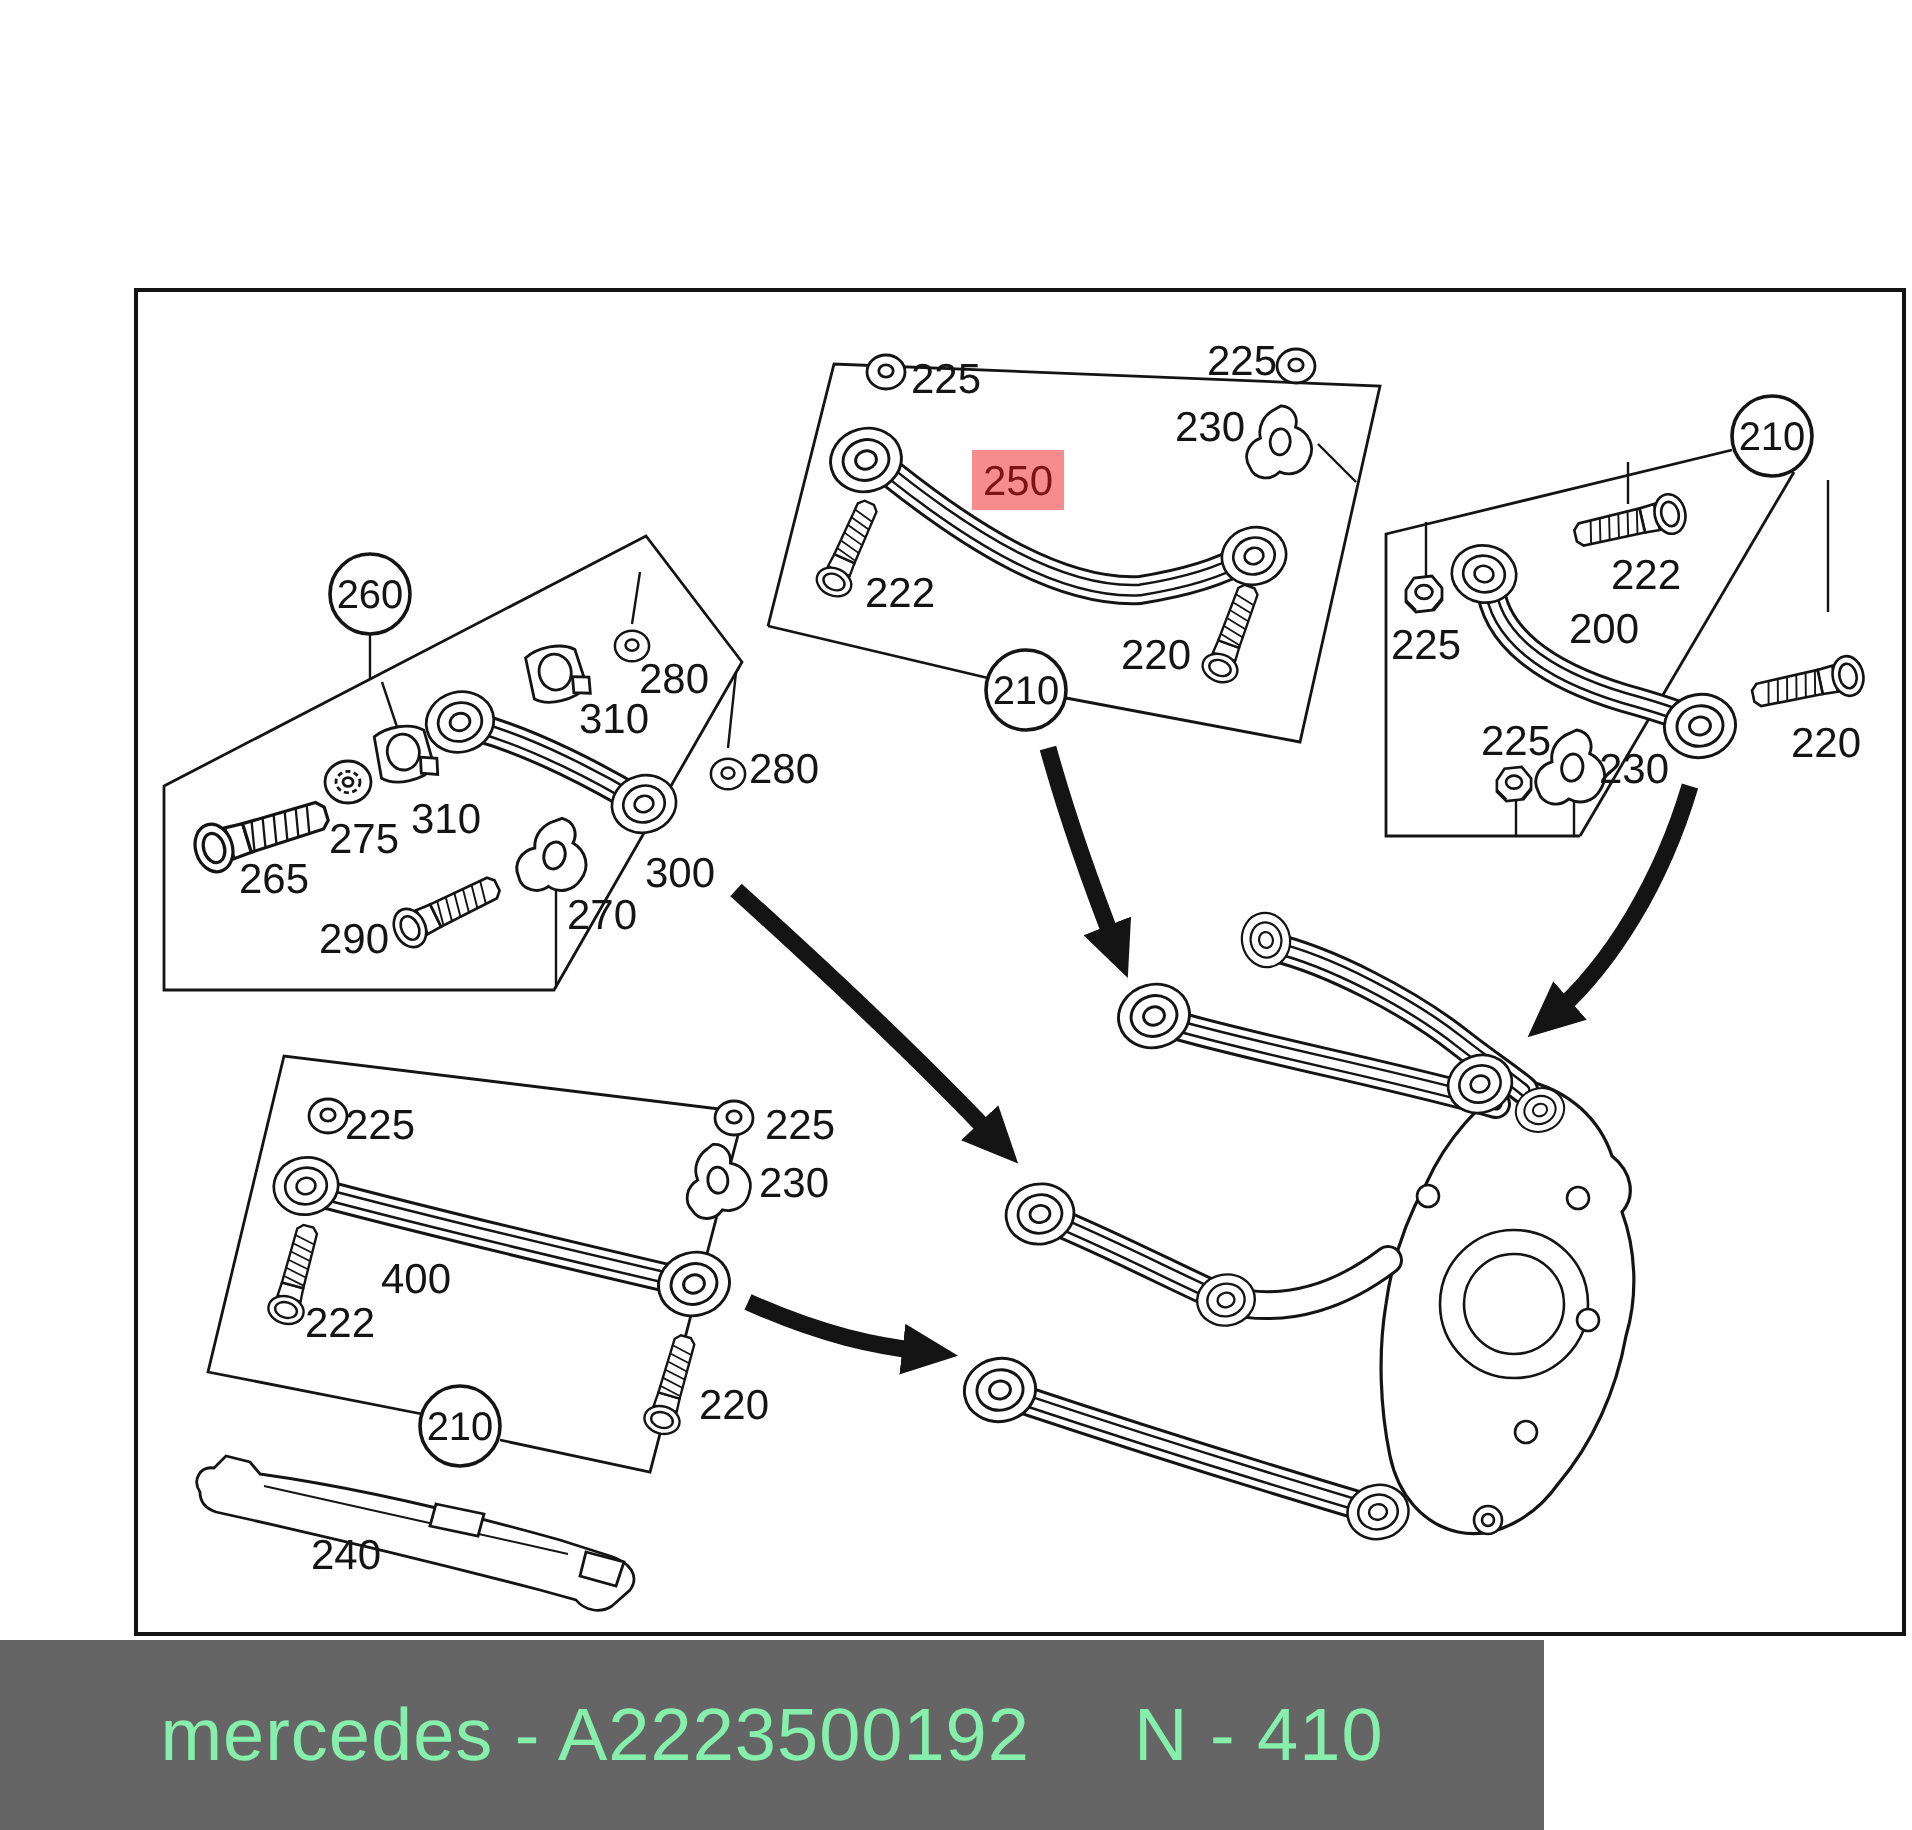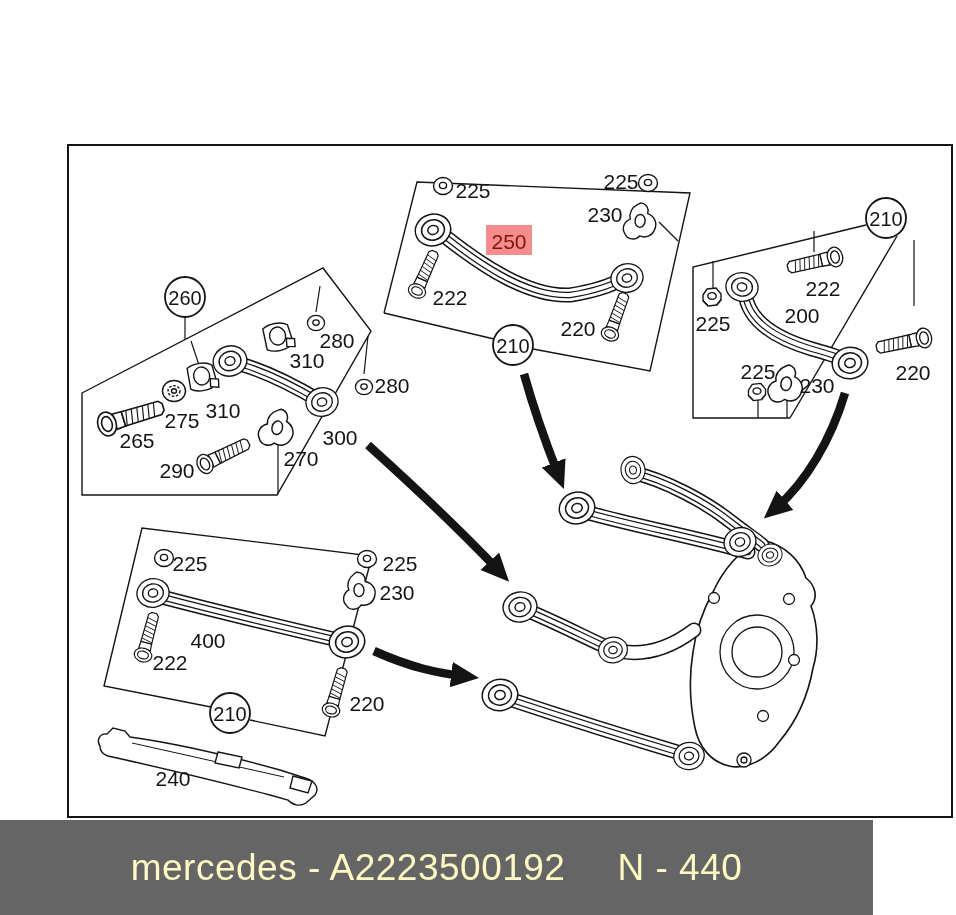--- a/index.html
+++ b/index.html
@@ -21,22 +21,22 @@
        text-anchor:middle;dominant-baseline:central;}
   
   .t1o{stroke:#141414;stroke-width:15;fill:none;stroke-linecap:round;}
   .t1i{stroke:#ffffff;stroke-width:12;fill:none;stroke-linecap:round;}
   .t2o{stroke:#141414;stroke-width:6.5;fill:none;stroke-linecap:round;}
   .t2i{stroke:#ffffff;stroke-width:4;fill:none;stroke-linecap:round;}
   .arr{stroke:#141414;stroke-width:8.5;fill:none;}
   .knk{fill:#ffffff;stroke:#141414;stroke-width:1.6;}
   .hole{fill:#ffffff;stroke:#141414;stroke-width:1.3;}
   
-  .caption{position:absolute;left:0;top:820px;width:873px;height:95px;background:#656565;
-           color:#fef9c3;display:flex;align-items:center;justify-content:center;gap:52px;
+  .caption{position:absolute;left:0;top:820px;width:772px;height:95px;background:#656565;
+           color:#86efac;display:flex;align-items:center;justify-content:center;gap:52px;
            font-size:37px;font-weight:400;letter-spacing:0.5px;}
 </style>
 </head>
 <body>
 
 <div class="screen">
 
 <svg width="956" height="915" viewBox="0 0 956 915">
   <defs>
     <marker id="ah" markerWidth="4" markerHeight="4" refX="1.4" refY="1.5" orient="auto" markerUnits="strokeWidth">
@@ -345,16 +345,16 @@
   </g>
 
   <path class="arr" marker-end="url(#ah)" d="M368,445 C420,492 466,536 498,570"></path>
   <path class="arr" marker-end="url(#ah)" d="M524,374 C534,410 547,446 558,474"></path>
   <path class="arr" marker-end="url(#ah)" d="M845,393 C831,440 806,482 776,508"></path>
   <path class="arr" marker-end="url(#ah)" d="M374,651 C412,668 438,673 463,676"></path>
 </svg>
 
 <div class="caption">
   <span>mercedes - A2223500192</span>
-  <span>N - 440</span>
+  <span>N - 410</span>
 </div>
 
 </div>
 
 </body></html>

